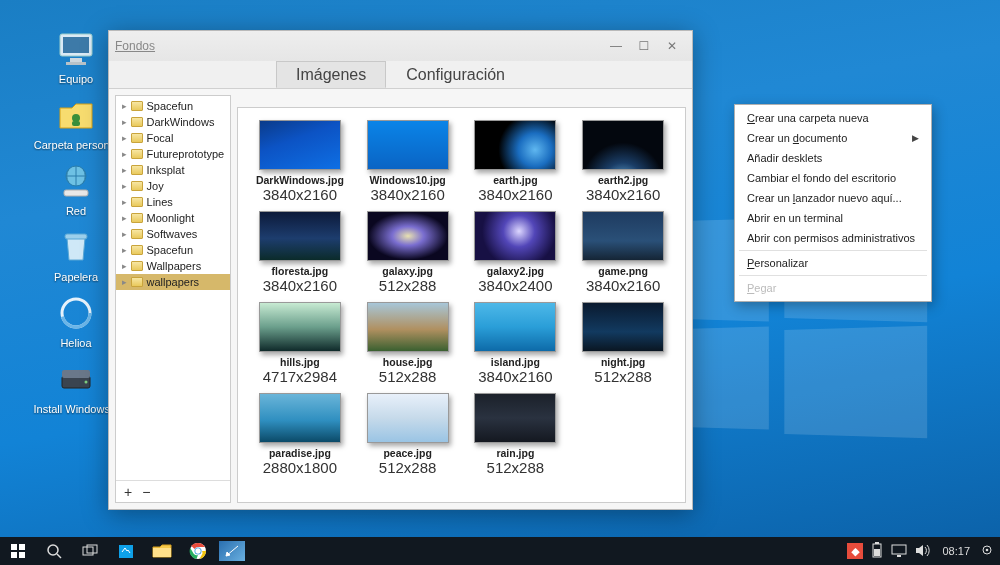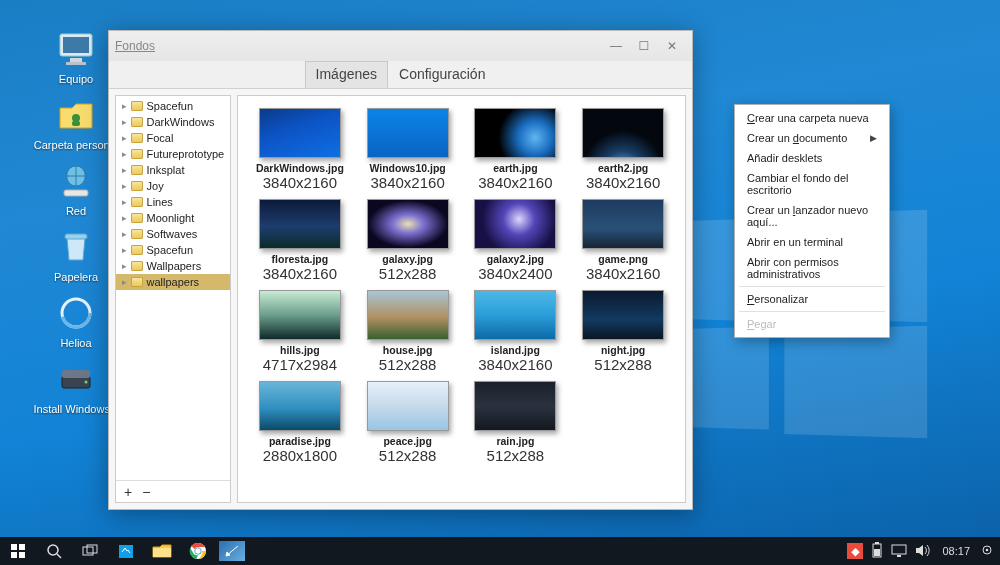--- a/index.html
+++ b/index.html
@@ -18,40 +18,40 @@
   .dicon { position: absolute; width: 92px; text-align: center; color: #fff; text-shadow: 0 1px 2px rgba(0,0,0,.6); font-size: 11px; }
   .dicon .glyph { width: 42px; height: 42px; margin: 0 auto 3px; display: flex; align-items: center; justify-content: center; }
   .dicon .label { white-space: nowrap; overflow: hidden; text-overflow: ellipsis; }
 
   
   .window { position: absolute; left: 108px; top: 30px; width: 585px; height: 480px; background: #f6f6f6; border: 1px solid #b9b9b9; box-shadow: 0 4px 24px rgba(0,0,0,.35); }
   .titlebar { height: 30px; background: linear-gradient(#eeeeee,#e6e6e6); display: flex; align-items: center; padding: 0 6px; color: #888; font-size: 12px; }
   .titlebar .title { flex: 1; text-decoration: underline; }
   .titlebar .wbtn { width: 28px; height: 22px; display: flex; align-items: center; justify-content: center; color: #777; }
   .tabs { height: 28px; display: flex; justify-content: center; gap: 0; background: #f0f0f0; border-bottom: 1px solid #d0d0d0; }
-  .tabs .tab { padding: 4px 10px; font-size: 14px; color: #444; border: 1px solid transparent; }
+  .tabs .tab { padding: 4px 19px; font-size: 16px; color: #444; border: 1px solid transparent; }
   .tabs .tab.active { background: #e4e4e4; border: 1px solid #c8c8c8; border-bottom-color: #e4e4e4; }
   .body { display: flex; height: calc(100% - 58px); }
 
   .sidebar { width: 116px; border: 1px solid #ccc; margin: 6px 4px 6px 6px; background: #fff; position: relative; display: flex; flex-direction: column; }
   .tree { flex: 1; overflow: auto; padding: 2px 0; }
   .tree .node { display: flex; align-items: center; gap: 4px; padding: 2px 6px; font-size: 11px; color: #222; white-space: nowrap; }
   .tree .node.selected { background: #d6b86a; }
   .tree .folder-ico { width: 12px; height: 10px; background: linear-gradient(#f7e6a2,#e9c95c); border: 1px solid #c9a43c; border-radius: 1px; flex: none; }
   .sidebar-footer { height: 22px; border-top: 1px solid #ddd; display: flex; align-items: center; gap: 10px; padding: 0 8px; color: #333; font-size: 14px; }
 
-  .gallery-wrap { flex: 1; margin: 6px 6px 6px 2px; border: 1px solid #ccc; background: #fff; overflow-y: auto; position: relative; }
+  .gallery-wrap { flex: 1; margin: 18px 6px 6px 2px; border: 1px solid #ccc; background: #fff; overflow-y: auto; position: relative; }
   .gallery { display: grid; grid-template-columns: repeat(4, 1fr); gap: 8px 4px; padding: 12px 10px 4px; }
   .thumb { text-align: center; }
   .thumb .img { width: 82px; height: 50px; margin: 0 auto 4px; box-shadow: 2px 3px 5px rgba(0,0,0,.35); border: 1px solid #999; }
   .thumb .name { font-size: 10.5px; font-weight: bold; color: #222; white-space: nowrap; overflow: hidden; text-overflow: ellipsis;}
   .thumb .res { font-size: 15px; color: #333; }
 
   
-  .ctxmenu { position: absolute; left: 734px; top: 104px; width: 156px; background: #fff; border: 1px solid #b0b0b0; box-shadow: 2px 4px 12px rgba(0,0,0,.3); padding: 3px 0; font-size: 11px; }
+  .ctxmenu { position: absolute; left: 734px; top: 104px; width: 198px; background: #fff; border: 1px solid #b0b0b0; box-shadow: 2px 4px 12px rgba(0,0,0,.3); padding: 3px 0; font-size: 11px; }
   .ctxmenu .item { padding: 4px 12px; color: #222; display: flex; align-items: center; justify-content: space-between; }
   .ctxmenu .item .arrow { font-size: 9px; color: #444; }
   .ctxmenu .sep { height: 1px; background: #e0e0e0; margin: 2px 4px; }
   .ctxmenu .item.disabled { color: #bbb; }
   .ctxmenu .item .ul { text-decoration: underline; }
 
   
   .taskbar { position: absolute; left: 0; right: 0; bottom: 0; height: 28px; background: #111820; display: flex; align-items: center; color: #ddd; font-size: 11px; }
   .taskbar .tbtn { height: 28px; width: 36px; display: flex; align-items: center; justify-content: center; }
   .taskbar .spacer { flex: 1; }

